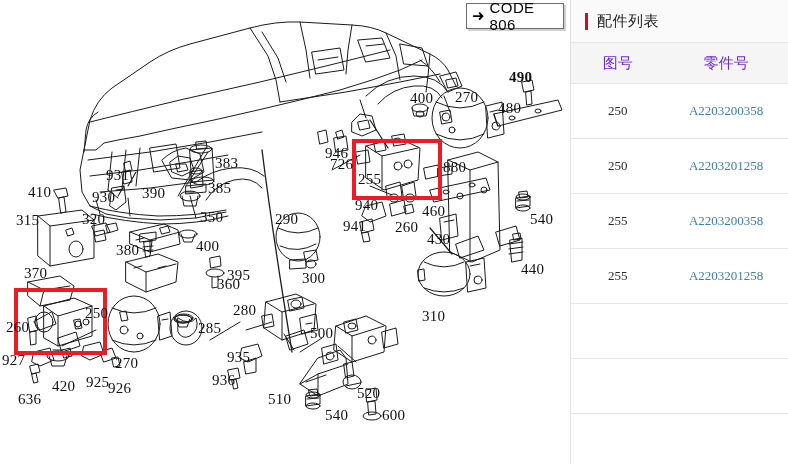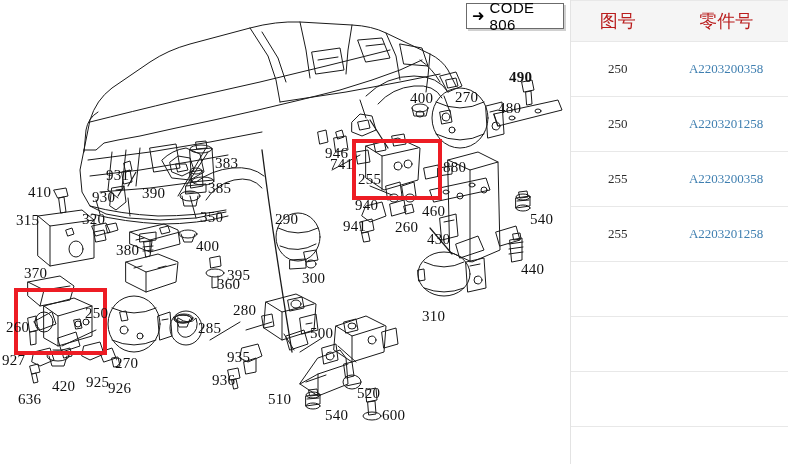--- a/index.html
+++ b/index.html
@@ -71,21 +71,21 @@
   #parts-title{
     font-family:"DejaVu Sans", sans-serif;
     font-size:15px;color:#222;letter-spacing:.5px;
   }
   table#parts-table{
     width:100%;border-collapse:collapse;table-layout:fixed;
   }
   table#parts-table th{
     background:#f5f5f5;
     font-family:"DejaVu Sans", sans-serif;
-    font-size:18px;font-weight:normal;color:#b91c1c;
+    font-size:15px;font-weight:normal;color:#6d28d9;
     height:38px;text-align:center;
     border-top:1px solid #e8e8e8;
     border-bottom:1px solid #e8e8e8;
   }
   table#parts-table td{
     height:52px;text-align:center;vertical-align:middle;
     border-bottom:1px solid #e8e8e8;
     font-family:"Liberation Serif", serif;
     font-size:13px;color:#333;
   }
@@ -452,21 +452,21 @@
         <div class="lbl" style="left: 212px; top: 373px;">936</div>
         <div class="lbl" style="left: 6px; top: 320px;">260</div>
         <div class="lbl" style="left: 85px; top: 306px;">250</div>
         <div class="lbl" style="left: 2px; top: 353px;">927</div>
         <div class="lbl" style="left: 18px; top: 392px;">636</div>
         <div class="lbl" style="left: 52px; top: 379px;">420</div>
         <div class="lbl" style="left: 86px; top: 375px;">925</div>
         <div class="lbl" style="left: 108px; top: 381px;">926</div>
         <div class="lbl" style="left: 115px; top: 356px;">270</div>
         <div class="lbl" style="left: 325px; top: 146px;">946</div>
-        <div class="lbl" style="left: 330px; top: 157px;">741</div>
+        <div class="lbl" style="left: 330px; top: 157px;">726</div>
         <div class="lbl" style="left: 358px; top: 172px;">255</div>
         <div class="lbl" style="left: 355px; top: 198px;">940</div>
         <div class="lbl" style="left: 343px; top: 219px;">941</div>
         <div class="lbl" style="left: 395px; top: 220px;">260</div>
         <div class="lbl" style="left: 410px; top: 91px;">400</div>
         <div class="lbl" style="left: 455px; top: 90px;">270</div>
         <div class="lbl" style="left: 509px; top: 70px; font-weight: bold;">490</div>
         <div class="lbl" style="left: 498px; top: 101px;">480</div>
         <div class="lbl" style="left: 443px; top: 160px;">880</div>
         <div class="lbl" style="left: 422px; top: 204px;">460</div>
@@ -477,20 +477,24 @@
         <div class="lbl" style="left: 310px; top: 326px;">500</div>
         <div class="lbl" style="left: 268px; top: 392px;">510</div>
         <div class="lbl" style="left: 357px; top: 386px;">520</div>
         <div class="lbl" style="left: 325px; top: 408px;">540</div>
         <div class="lbl" style="left: 382px; top: 408px;">600</div>
       </div>
   </div>
 
   <div id="parts-pane">
 
+    <div id="parts-title-bar">
+      <span class="accent"></span>
+      <span id="parts-title">配件列表</span>
+    </div>
 
     <table id="parts-table">
       <colgroup>
           <col class="c1">
           <col class="c2">
         </colgroup>
       <thead>
         <tr>
           <th>图号</th>
           <th>零件号</th>

